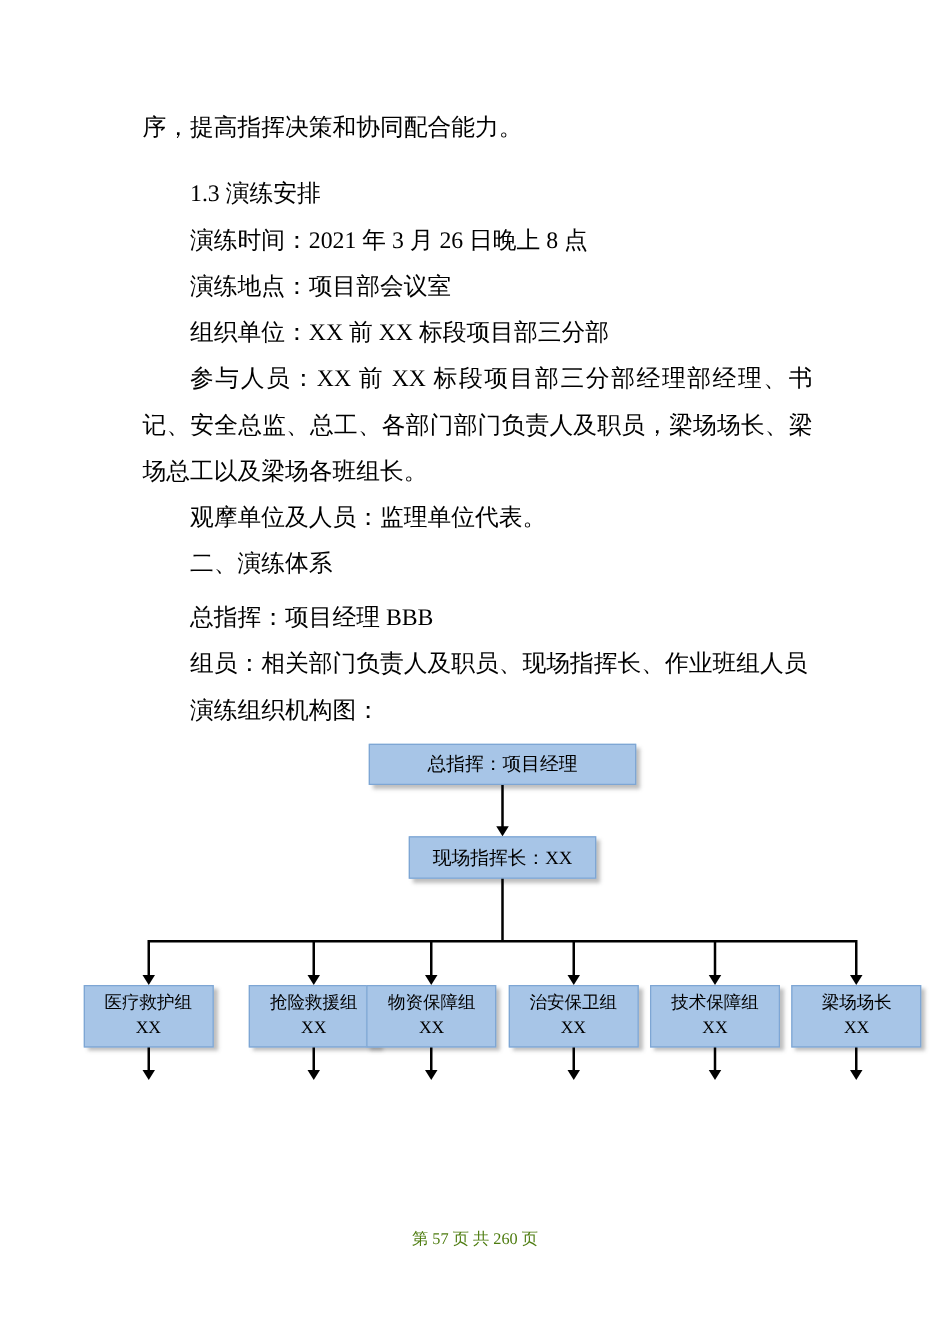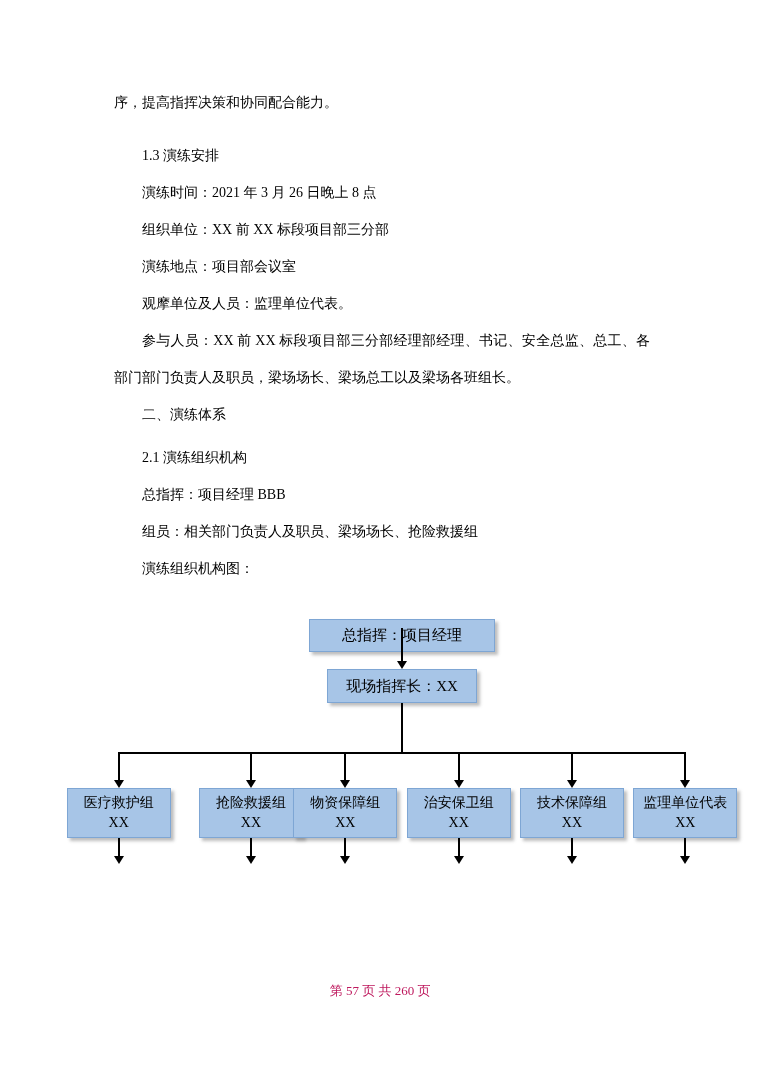--- a/index.html
+++ b/index.html
@@ -6,21 +6,21 @@
   .page{
     position:relative;
     width:760px;height:1074px;
     background:#ffffff;
     font-family:"Liberation Serif","DejaVu Serif",serif;
     color:#000;
     overflow:hidden;
   }
   .textblock{padding:84px 110px 0 114px;}
   .para{
-    font-size:14px;
+    font-size:19px;
     line-height:37px;
     margin:0;
     text-align:justify;
     text-indent:2em;
   }
   .para.no-indent{text-indent:0;}
   .para.space-after{margin-bottom:16px;}
   .para.space-after-sm{margin-bottom:6px;}
 
   
@@ -31,21 +31,21 @@
   }
   .cbox{
     background:var(--box-fill,#a7c5e7);
     border:1px solid var(--box-border,#7ea6d4);
     box-shadow:3px 3px 3px rgba(110,110,110,.45);
     display:flex;align-items:center;justify-content:center;
     font-size:15px;
     box-sizing:border-box;
     text-align:center;
   }
-  .box-top{position:absolute;left:50%;transform:translateX(-50%);top:0;width:186px;height:33px;margin-top:24px;}
+  .box-top{position:absolute;left:50%;transform:translateX(-50%);top:0;width:214px;height:33px;}
   .box-second{position:absolute;left:50%;transform:translateX(-50%);top:74px;width:150px;height:34px;}
 
   .varrow{position:relative;width:12px;}
   .varrow::before{
     content:"";position:absolute;left:50%;top:0;bottom:6px;width:2px;
     transform:translateX(-50%);background:#000;
   }
   .varrow::after{
     content:"";position:absolute;left:50%;bottom:0;transform:translateX(-50%);
     width:0;height:0;
@@ -71,40 +71,39 @@
   .gbox{
     width:104px;min-height:50px;
     flex-direction:column;justify-content:center;
     font-size:14px;line-height:1.45;
     padding:2px 0;
   }
   .col .tail{height:26px;}
 
   .footer{
     position:absolute;left:0;right:0;bottom:74px;
-    text-align:center;font-size:13px;color:#be185d;
+    text-align:center;font-size:13px;color:#4d7c0f;
   }
 </style>
 </head>
 <body>
 
 <div class="page">
 
   <div class="textblock">
     <p class="para no-indent space-after">序，提高指挥决策和协同配合能力。</p>
     <p class="para">1.3 演练安排</p>
     <p class="para">演练时间：2021 年 3 月 26 日晚上 8 点</p>
+    <p class="para">演练地点：项目部会议室</p>
     <p class="para">组织单位：XX 前 XX 标段项目部三分部</p>
-    <p class="para">演练地点：项目部会议室</p>
+    <p class="para">参与人员：XX 前 XX 标段项目部三分部经理部经理、书记、安全总监、总工、各部门部门负责人及职员，梁场场长、梁场总工以及梁场各班组长。</p>
     <p class="para">观摩单位及人员：监理单位代表。</p>
-    <p class="para">参与人员：XX 前 XX 标段项目部三分部经理部经理、书记、安全总监、总工、各部门部门负责人及职员，梁场场长、梁场总工以及梁场各班组长。</p>
     <p class="para space-after-sm">二、演练体系</p>
-    <p class="para">2.1 演练组织机构</p>
     <p class="para">总指挥：项目经理 BBB</p>
-    <p class="para">组员：相关部门负责人及职员、梁场场长、抢险救援组</p>
+    <p class="para">组员：相关部门负责人及职员、现场指挥长、作业班组人员</p>
     <p class="para">演练组织机构图：</p>
   </div>
 
   <div class="chart">
     <div class="cbox box-top">总指挥：项目经理</div>
     <div class="varrow arrow-1"></div>
     <div class="cbox box-second">现场指挥长：XX</div>
     <div class="stem"></div>
     <div class="hline"></div>
     <div class="cols">
@@ -144,21 +143,21 @@
           <div class="varrow drop"></div>
           <div class="cbox gbox">
             <div>技术保障组</div>
             <div>XX</div>
           </div>
           <div class="varrow tail"></div>
         </div>
         <div class="col">
           <div class="varrow drop"></div>
           <div class="cbox gbox">
-            <div>监理单位代表</div>
+            <div>梁场场长</div>
             <div>XX</div>
           </div>
           <div class="varrow tail"></div>
         </div>
     </div>
   </div>
 
   <div class="footer">第 57 页 共 260 页</div>
 
 </div>

